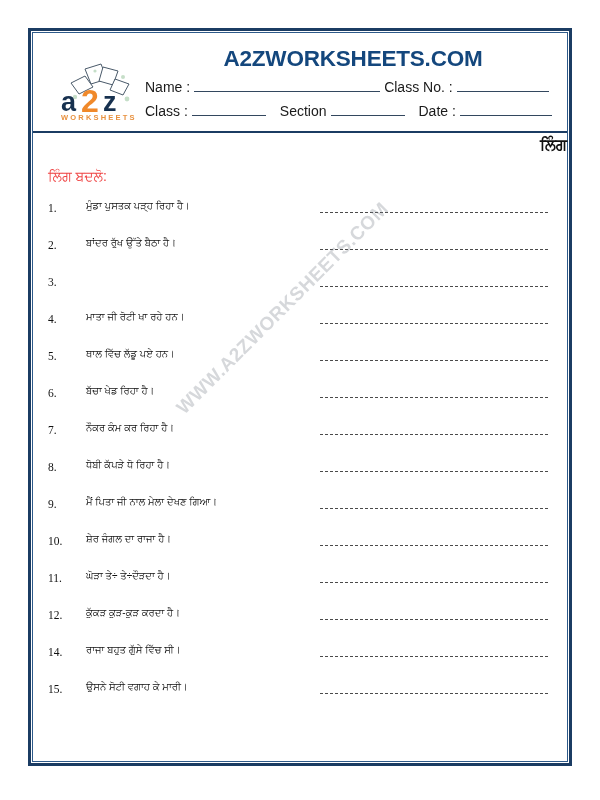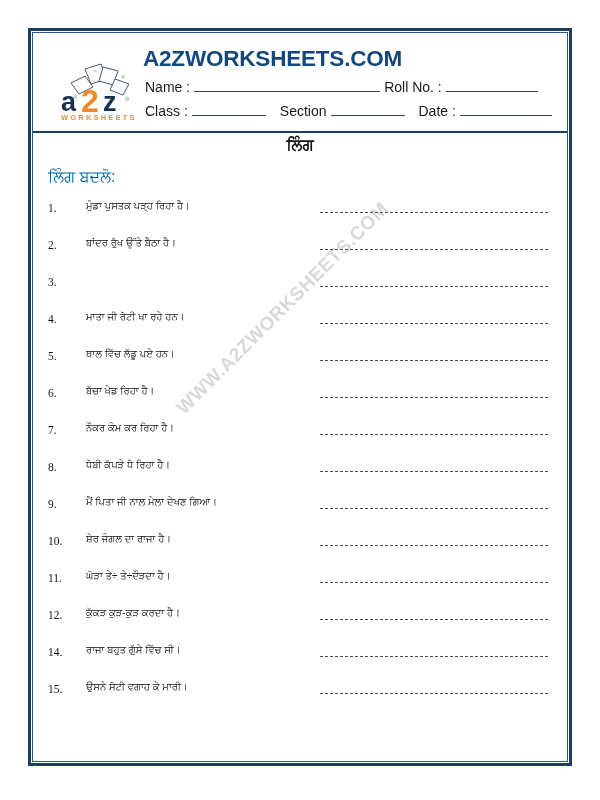--- a/index.html
+++ b/index.html
@@ -45,20 +45,21 @@
     border-bottom: 2px solid #1b3c63;
     box-sizing: border-box;
     background: #ffffff;
   }
 
   .brand-title {
     position: absolute;
     left: 110px;
     top: 13px;
     width: 420px;
+    text-align: center;
     font-size: 22.5px;
     font-weight: bold;
     color: #14477d;
     letter-spacing: -0.2px;
     white-space: nowrap;
   }
 
   
   .logo {
     position: absolute;
@@ -97,35 +98,35 @@
   .rule-section  { width: 74px; }
   .rule-date     { width: 92px; }
   .spacer-sm { display:inline-block; width: 10px; }
 
   
   .sheet-title {
     position: absolute;
     left: 33px;
     top: 136px;
     width: 534px;
-    text-align: center;
+    text-align: right;
     font-size: 16px;
     font-weight: bold;
     color: #111111;
     font-family: "Liberation Sans", sans-serif;
   }
 
   
   .instruction {
     position: absolute;
     left: 48px;
     top: 168px;
-    font-size: 16px;
+    font-size: 14px;
     font-weight: normal;
-    color: #0369a1;
+    color: #ef4444;
   }
 
   
   .question-list {
     position: absolute;
     left: 48px;
     top: 198px;
     width: 500px;
   }
   .question-row {
@@ -204,21 +205,21 @@
       <text x="6" y="63" font-family="Liberation Sans, sans-serif" font-size="7.5" font-weight="bold" letter-spacing="2.2" fill="#e8913f">WORKSHEETS</text>
     </svg>
   </div>
 
   <div class="brand-title">A2ZWORKSHEETS.COM</div>
 
   <div class="fields">
     <div class="field-row">
       <span class="field-label">Name :</span>
       <span class="field-rule rule-name"></span>
-      <span class="field-label">Roll No. :</span>
+      <span class="field-label">Class No. :</span>
       <span class="field-rule rule-rollno"></span>
     </div>
     <div class="field-row">
       <span class="field-label">Class :</span>
       <span class="field-rule rule-class"></span>
       <span class="spacer-sm"></span>
       <span class="field-label">Section</span>
       <span class="field-rule rule-section"></span>
       <span class="spacer-sm"></span>
       <span class="field-label">Date :</span>

